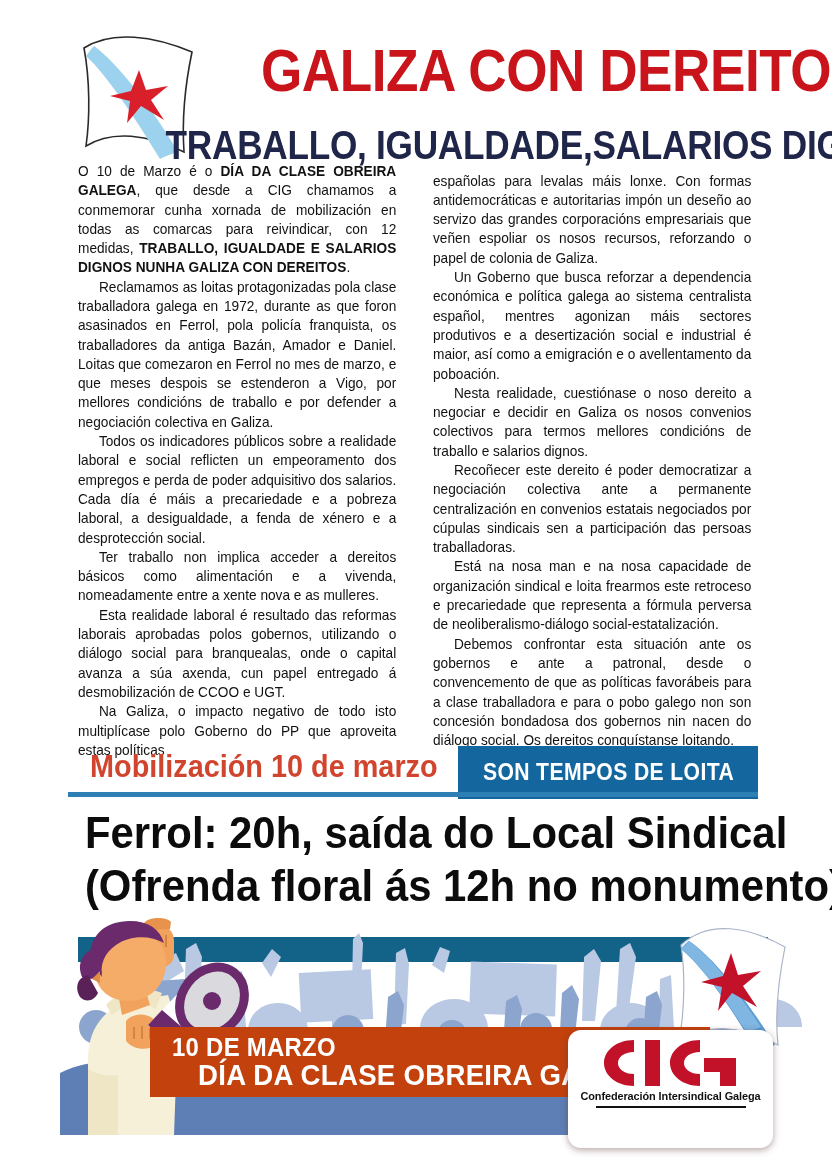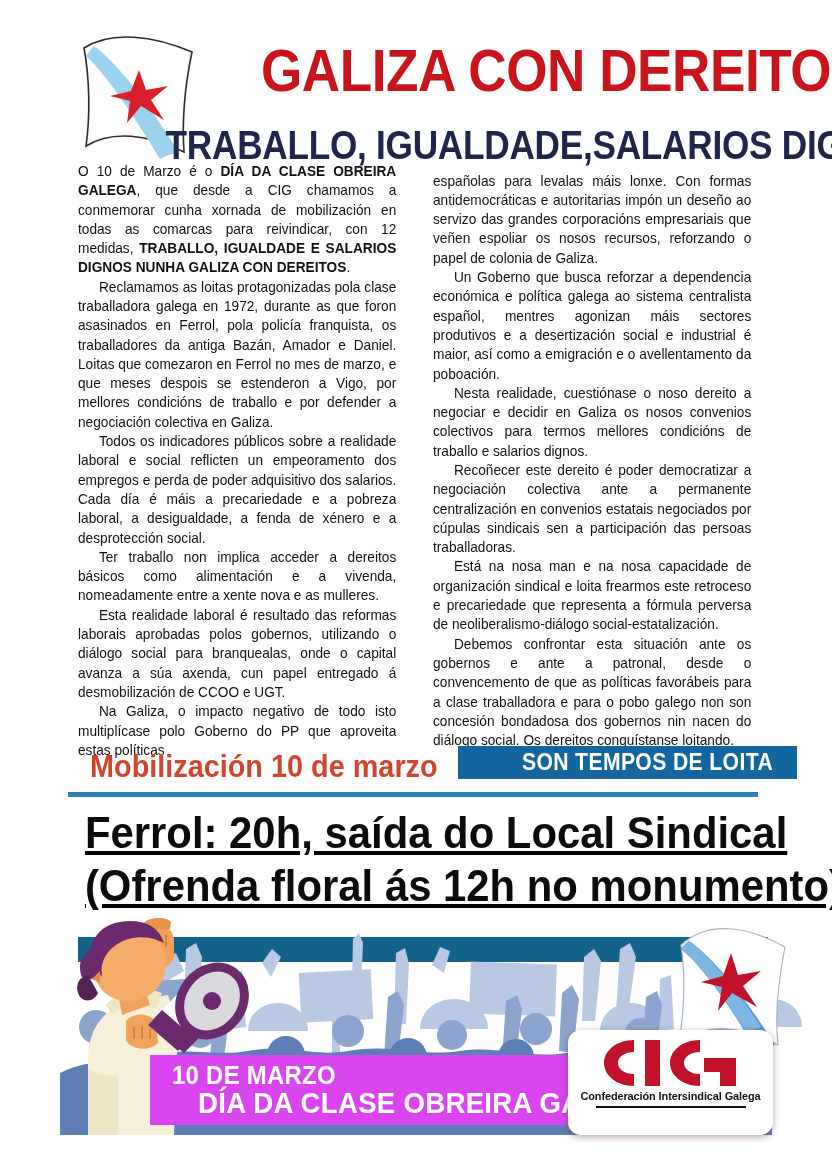--- a/index.html
+++ b/index.html
@@ -48,59 +48,59 @@
 
   
   .mobline{position:absolute;left:68px;top:748px;width:690px;height:48px;}
   .mob-text{
     position:absolute;left:22px;top:0px;
     font-family:"Liberation Sans Narrow","Liberation Sans",sans-serif;
     font-weight:bold;font-size:31px;line-height:38px;color:#D1452E;
     transform:scaleX(0.93);transform-origin:left top;white-space:nowrap;
   }
   .mob-badge{
-    position:absolute;left:390px;top:-2px;width:300px;height:33px;
-    background:#14679E;display:flex;align-items:center;justify-content:center;padding-left:39px;
+    position:absolute;left:390px;top:-2px;width:300px;height:53px;
+    background:#14679E;display:flex;align-items:center;justify-content:center;
   }
   .mob-badge span{
     font-family:"Liberation Sans Narrow","Liberation Sans",sans-serif;
     font-weight:bold;font-size:23px;color:#fff;letter-spacing:0.4px;
     transform:scaleX(0.92);white-space:nowrap;
   }
   .mob-rule{position:absolute;left:0;top:44px;width:690px;height:5px;background:#2D7FB4;}
 
   
-  .event{position:absolute;left:60px;top:806px;width:712px;text-align:center;text-decoration:underline;}
+  .event{position:absolute;left:60px;top:806px;width:712px;text-align:center;}
   .event div{
     font-family:"Liberation Sans Narrow","Liberation Sans",sans-serif;
     font-weight:bold;font-size:45px;line-height:53px;color:#0c0c0c;
     transform:scaleX(0.93);white-space:nowrap;
   }
 
   
   .illus{position:absolute;left:0px;top:905px;width:832px;height:270px;overflow:hidden;}
   .teal-bar{position:absolute;left:78px;top:32px;width:690px;height:25px;background:#136389;}
   .crowd-wrap{position:absolute;left:0;top:0;width:832px;height:230px;}
   .banner-blue{
-    position:absolute;left:150px;top:122px;width:560px;height:70px;background:#d946ef;margin-top:28px;
+    position:absolute;left:150px;top:122px;width:560px;height:70px;background:#c2410c;
   }
   .banner-blue .l1{
     position:absolute;left:22px;top:5px;
     font-family:"Liberation Sans Narrow","Liberation Sans",sans-serif;
     font-weight:bold;font-size:26px;color:#fff;letter-spacing:0.3px;
     transform:scaleX(0.92);transform-origin:left top;white-space:nowrap;
   }
   .banner-blue .l2{
     position:absolute;left:48px;top:31px;
     font-family:"Liberation Sans Narrow","Liberation Sans",sans-serif;
     font-weight:bold;font-size:30px;color:#fff;letter-spacing:0.3px;
     transform:scaleX(0.92);transform-origin:left top;white-space:nowrap;
   }
   .cig-card{
-    position:absolute;left:568px;top:125px;width:205px;height:105px;
+    position:absolute;left:568px;top:125px;width:205px;height:118px;
     background:#fff;border-radius:13px;
     box-shadow:0 2px 7px rgba(90,50,50,.45);
     overflow:hidden;
   }
   .cig-mark{position:absolute;left:30px;top:6px;width:145px;height:52px;}
   .cig-sub{
     position:absolute;left:0;top:60px;width:205px;text-align:center;
     font-family:"Liberation Sans Narrow","Liberation Sans",sans-serif;
     font-weight:bold;font-size:11.5px;color:#111;letter-spacing:-0.1px;
     transform:scaleX(0.95);

